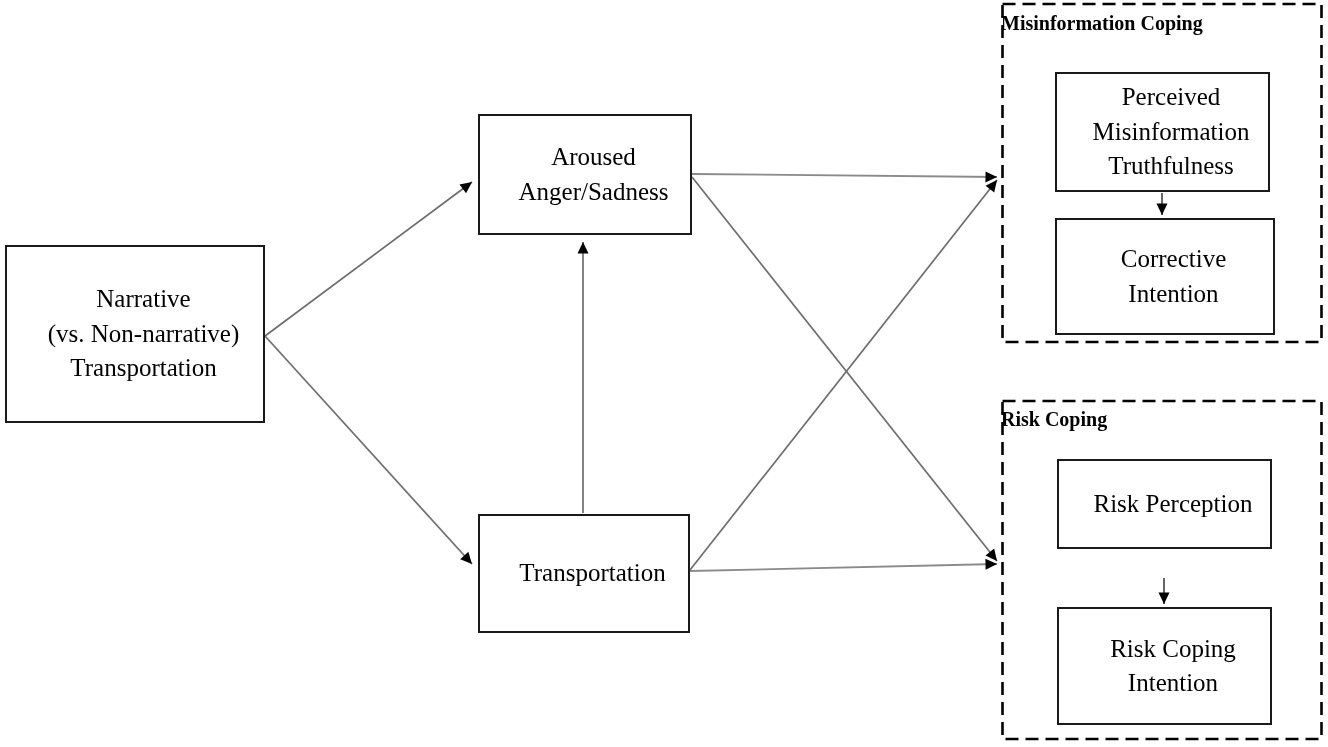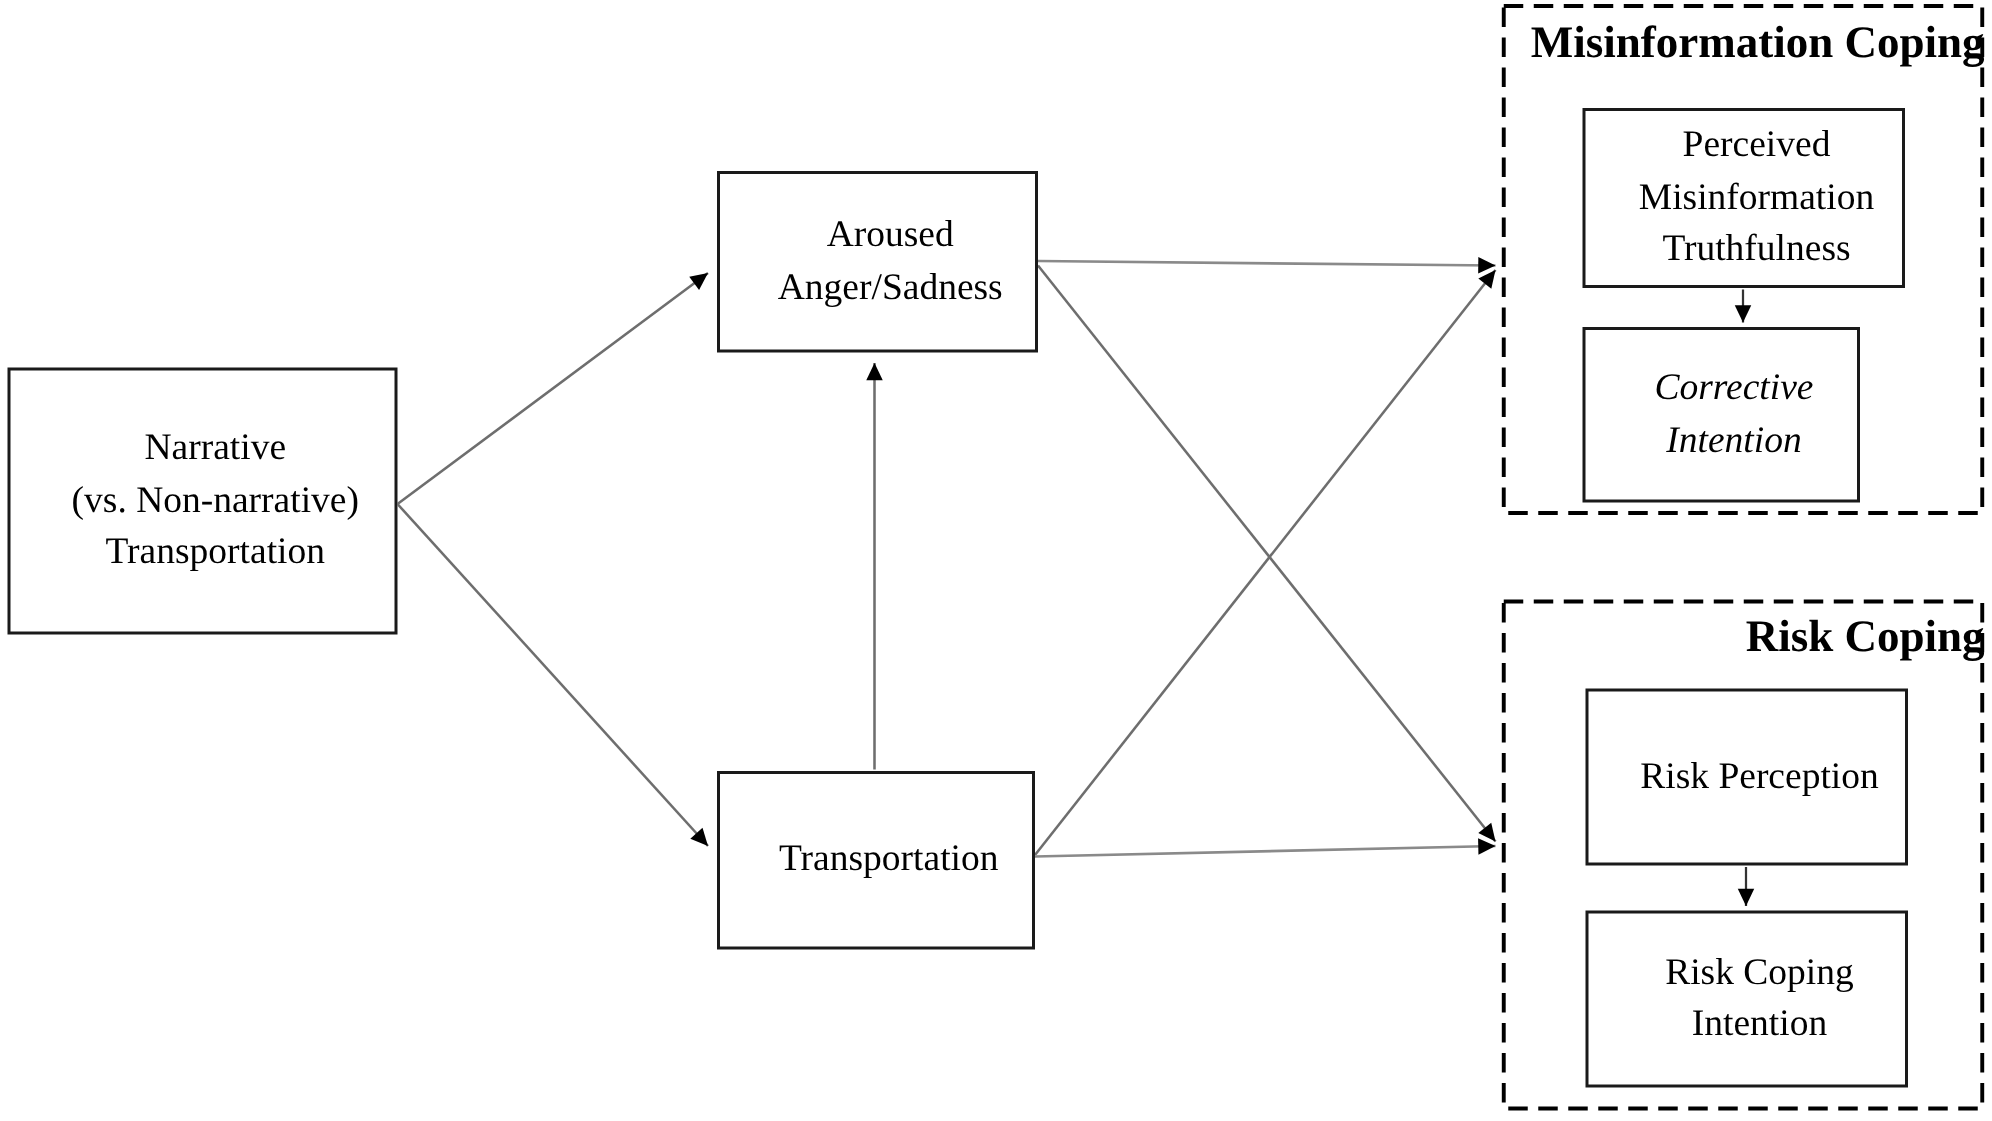--- a/index.html
+++ b/index.html
@@ -34,32 +34,32 @@
   }
   .node-label {
     white-space: pre-line;
     font-size: 25px;
     line-height: 1.38;
     color: #000000;
   }
   .group-title {
     position: absolute;
     width: 322px;
-    text-align: right;
+    text-align: left;
     font-weight: bold;
-    font-size: 30px;
+    font-size: 20px;
     color: #000000;
   }
   
   .n-narrative      { left: 5px;    top: 245px; width: 260px; height: 178px; }
   .n-anger          { left: 478px;  top: 114px; width: 214px; height: 121px; }
   .n-transportation { left: 478px;  top: 514px; width: 212px; height: 119px; }
   .n-pmt            { left: 1055px; top: 72px;  width: 215px; height: 120px; }
-  .n-corrective     { left: 1055px; top: 218px; width: 185px; height: 117px; font-style: italic; }
-  .n-riskperc       { left: 1057px; top: 459px; width: 215px; height: 118px; }
+  .n-corrective     { left: 1055px; top: 218px; width: 220px; height: 117px; }
+  .n-riskperc       { left: 1057px; top: 459px; width: 215px; height: 90px; }
   .n-riskintent     { left: 1057px; top: 607px; width: 215px; height: 118px; }
   .t-misinfo        { left: 1001px; top: 12px; }
   .t-risk           { left: 1001px; top: 408px; }
 </style>
 </head>
 <body>
 
 <div class="canvas">
 
   <svg class="edges-layer" viewBox="0 0 1328 747">

